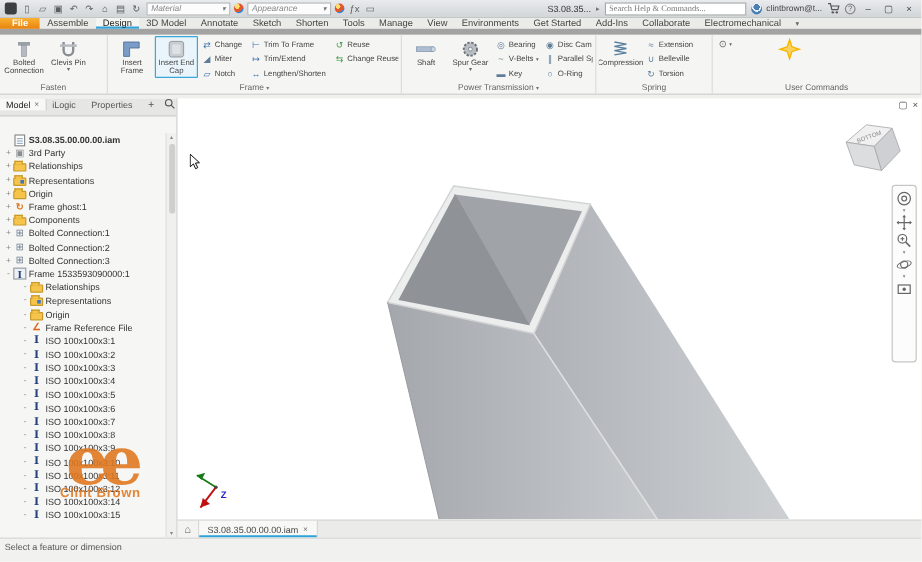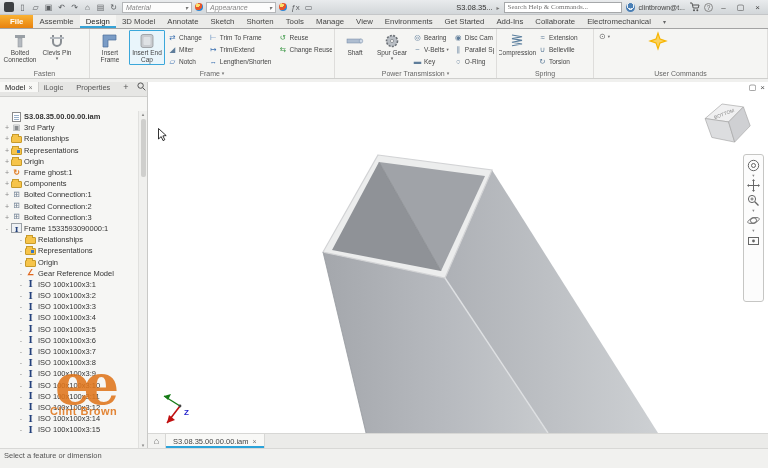--- a/index.html
+++ b/index.html
@@ -21,21 +21,21 @@
   .t-arrow{color:#777;font-size:6px}
   .search-box{height:11px;width:118px;border:1px solid #a6a8aa;background:#fff;font-size:7px;padding:0 3px;color:#555;
     font-family:Liberation Serif, serif}
   .person{width:9px;height:9px;border-radius:50%;background:radial-gradient(circle at 50% 32%,#4a7fb5 0 34%,#e8eef4 35% 50%,#4a7fb5 51%);flex:none}
   .user-name{font-size:7px;color:#444}
   .help-badge{width:9px;height:9px;border:1px solid #888;border-radius:50%;font-size:6.5px;line-height:8px;text-align:center;color:#666}
   .winbtn{width:13px;text-align:center;font-size:8px;color:#444}
 
   
   .tabrow{position:absolute;top:15px;left:0;right:0;height:14px;background:#ebebe9;display:flex;align-items:stretch;
-    font-size:7.8px;color:#444;border-bottom:1px solid #a3a3a3}
+    font-size:7.8px;color:#444;border-bottom:5px solid #a3a3a3}
   .rtab{padding:0 6px;display:flex;align-items:center;white-space:nowrap;cursor:default}
   .rtab.file{background:linear-gradient(#f9b233,#e8820e);color:#fff;font-weight:bold;padding:0 10px}
   .rtab.active{background:#f5f5f3;color:#222;box-shadow:inset 0 -2px 0 #35a3d7}
   .rtab.caret{color:#666;font-size:6px}
 
   
   .ribbon{position:absolute;top:29px;left:0;right:0;height:50px;background:#f5f5f3;display:flex;border-bottom:1px solid #cfcfcd}
   .panel{display:flex;flex-direction:column;border-right:1px solid #dedddb;padding:1px 2px 0;flex:none}
   .p-fasten{width:90px}.p-frame{width:245px}.p-power{width:162px}.p-spring{width:97px}.p-user{flex:1}
   .panel-content{flex:1;display:flex;align-items:flex-start;gap:1px;overflow:hidden}
@@ -503,21 +503,21 @@
       <span class="tlabel">Representations</span>
     </div>
       <div class="trow d1">
       <span class="texp">-</span>
       <span class="ti ti-folder"></span>
       <span class="tlabel">Origin</span>
     </div>
       <div class="trow d1">
       <span class="texp">-</span>
       <span class="ti ti-refmodel"></span>
-      <span class="tlabel">Gear Reference Model</span>
+      <span class="tlabel">Frame Reference File</span>
     </div>
       <div class="trow d1">
       <span class="texp">-</span>
       <span class="ti ti-ibeam"></span>
       <span class="tlabel">ISO 100x100x3:1</span>
     </div>
       <div class="trow d1">
       <span class="texp">-</span>
       <span class="ti ti-ibeam"></span>
       <span class="tlabel">ISO 100x100x3:2</span>

